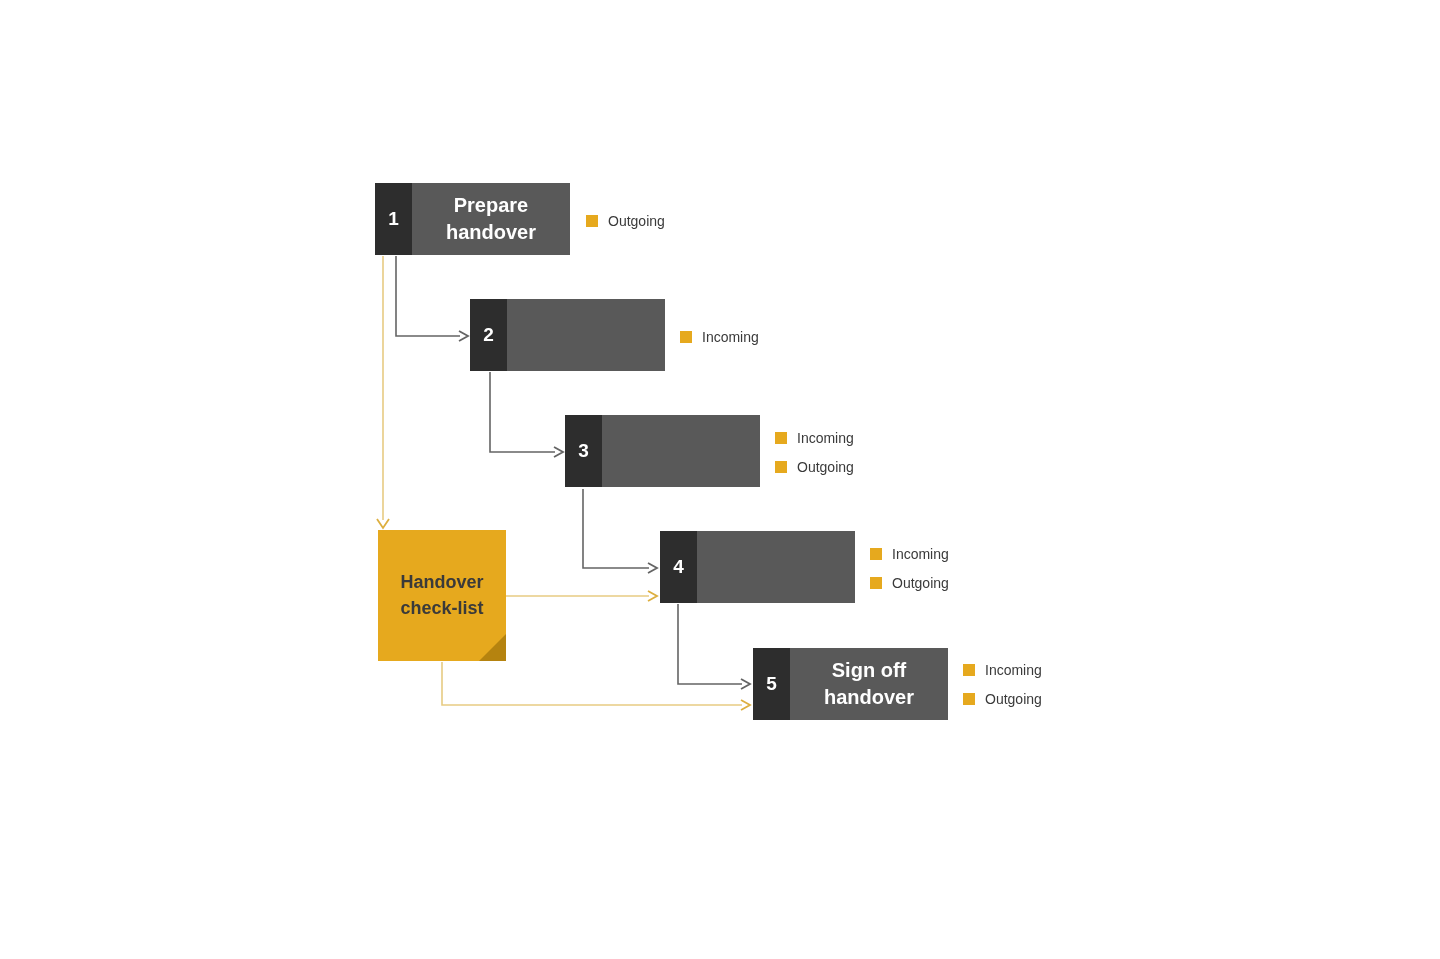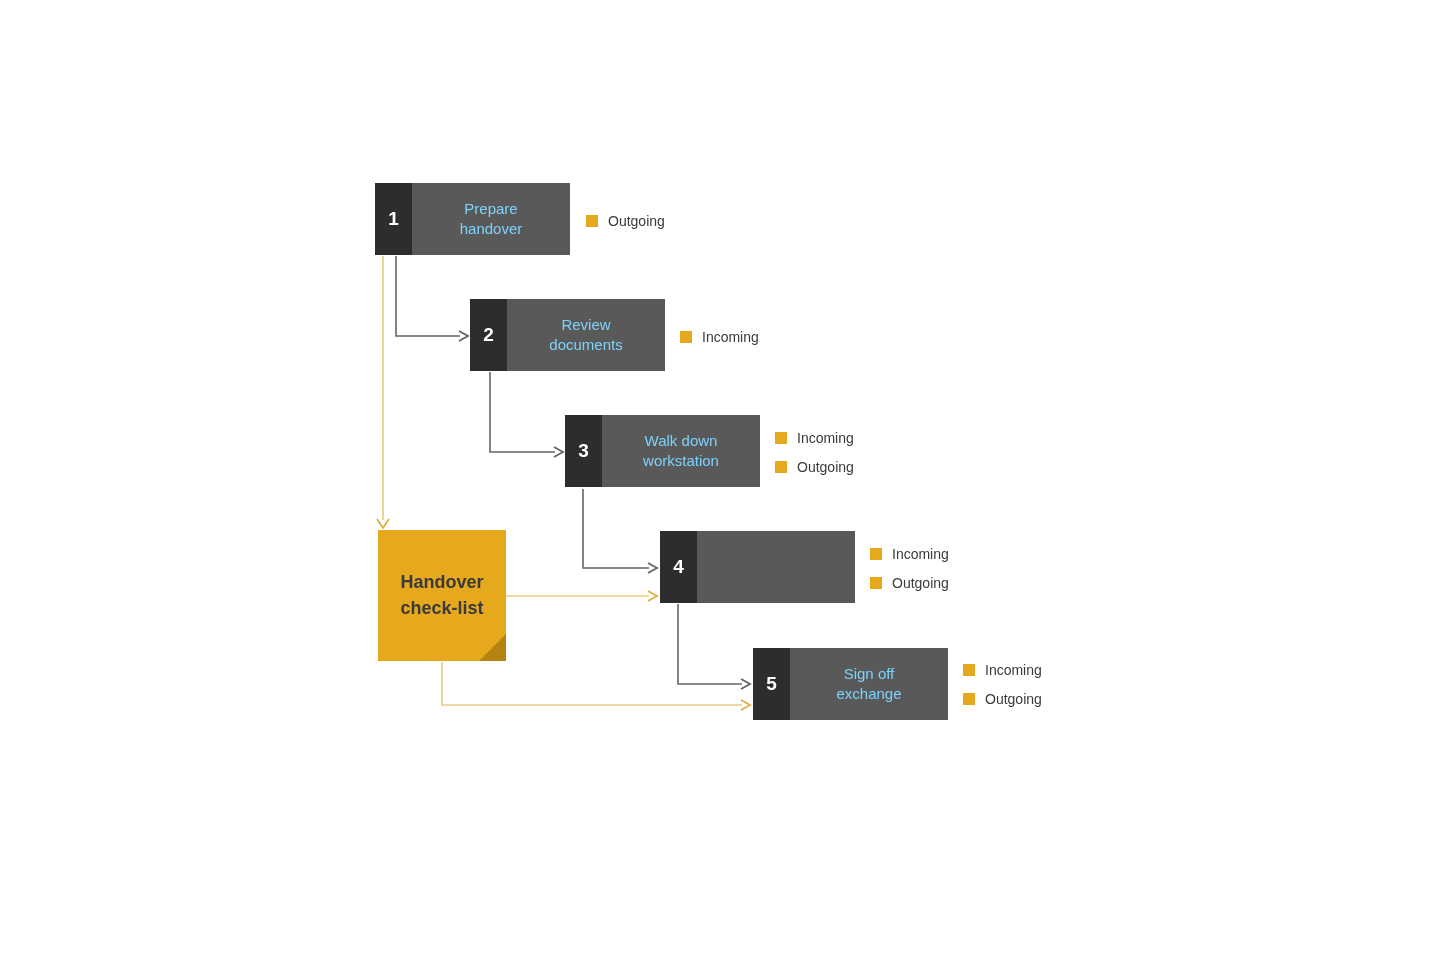--- a/index.html
+++ b/index.html
@@ -44,23 +44,23 @@
     align-items: center;
     justify-content: center;
     font-size: 19px;
     font-weight: bold;
   }
   .step-title {
     flex: 1;
     display: flex;
     align-items: center;
     justify-content: center;
-    color: #7dd3fc;
-    font-size: 15px;
-    font-weight: normal;
+    color: #ffffff;
+    font-size: 20px;
+    font-weight: bold;
     text-align: center;
     white-space: pre-line;
     line-height: 1.35;
   }
 
   .legend {
     position: absolute;
     display: flex;
     flex-direction: column;
     gap: 7px;
@@ -157,34 +157,30 @@
   </div>
   <div class="legend lg-1">
     <div class="legend-row">
       <span class="legend-sq"></span>
       <span class="legend-label">Outgoing</span>
     </div>
   </div>
 
   <div class="step pos-2">
     <div class="step-num">2</div>
-    <div class="step-title">Review
-documents</div>
   </div>
   <div class="legend lg-2">
     <div class="legend-row">
       <span class="legend-sq"></span>
       <span class="legend-label">Incoming</span>
     </div>
   </div>
 
   <div class="step pos-3">
     <div class="step-num">3</div>
-    <div class="step-title">Walk down
-workstation</div>
   </div>
   <div class="legend lg-3">
     <div class="legend-row">
       <span class="legend-sq"></span>
       <span class="legend-label">Incoming</span>
     </div>
     <div class="legend-row">
       <span class="legend-sq"></span>
       <span class="legend-label">Outgoing</span>
     </div>
@@ -200,21 +196,21 @@
     </div>
     <div class="legend-row">
       <span class="legend-sq"></span>
       <span class="legend-label">Outgoing</span>
     </div>
   </div>
 
   <div class="step pos-5">
     <div class="step-num">5</div>
     <div class="step-title">Sign off
-exchange</div>
+handover</div>
   </div>
   <div class="legend lg-5">
     <div class="legend-row">
       <span class="legend-sq"></span>
       <span class="legend-label">Incoming</span>
     </div>
     <div class="legend-row">
       <span class="legend-sq"></span>
       <span class="legend-label">Outgoing</span>
     </div>

